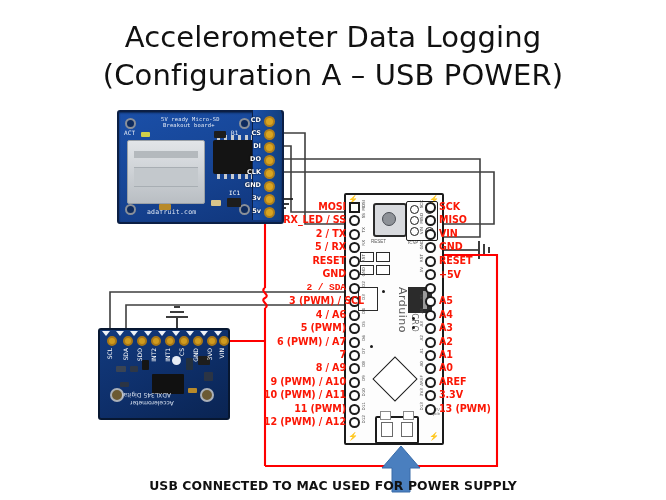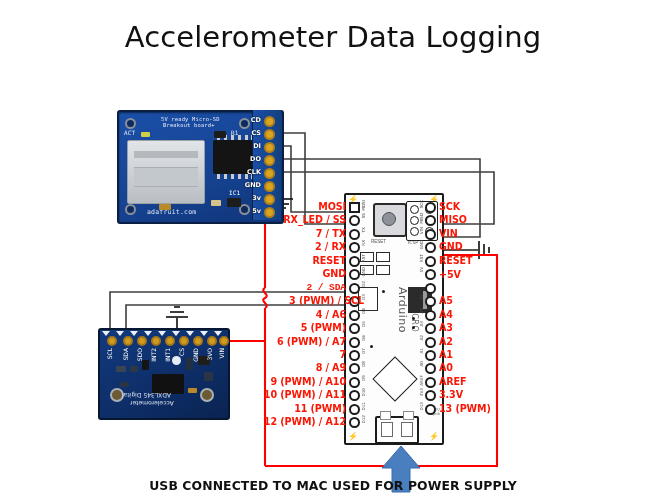--- a/index.html
+++ b/index.html
@@ -111,20 +111,21 @@
            font-family:"DejaVu Sans",sans-serif;font-weight:bold;font-size:12.4px;color:#111;
            letter-spacing:.1px;}
 </style>
 </head>
 <body>
 
 <div id="stage">
 
   <div class="title">
     <div>Accelerometer  Data Logging</div>
+    <div>(Configuration A – USB POWER)</div>
   </div>
 
   <svg id="wires" viewBox="0 0 666 500">
     <g fill="none" stroke="#3f3f3f" stroke-width="1.6">
 
       <path d="M268,133 L305,133 L305,151 L305,224 L350,224"></path>
 
       <path d="M268,146 L291,146 L291,212 L350,212"></path>
 
       <path d="M268,159 L480,159 L480,237 L436,237"></path>
@@ -387,22 +388,22 @@
       <div class="padlbl" style="left: 419px; top: 374.85px;">AREF</div>
       <div class="ardpin" style="left: 425px; top: 390.3px; position: absolute;"></div>
       <div class="padlbl" style="left: 419px; top: 388.3px;">3V3</div>
       <div class="ardpin" style="left: 425px; top: 403.75px; position: absolute;"></div>
       <div class="padlbl" style="left: 419px; top: 401.75px;">D13</div>
     </div>
 
   <div id="left-labels">
       <div class="rl left" style="left: 346px; top: 201px;">MOSI</div>
       <div class="rl left" style="left: 346px; top: 214.45px;">RX_LED / SS</div>
-      <div class="rl left" style="left: 346px; top: 227.9px;">7 / TX</div>
-      <div class="rl left" style="left: 346px; top: 241.35px;">2 / RX</div>
+      <div class="rl left" style="left: 346px; top: 227.9px;">2 / TX</div>
+      <div class="rl left" style="left: 346px; top: 241.35px;">5 / RX</div>
       <div class="rl left" style="left: 346px; top: 254.8px;">RESET</div>
       <div class="rl left" style="left: 346px; top: 268.25px;">GND</div>
       <div class="rl left" style="left: 346px; top: 281.7px; font-family: Liberation Mono, monospace;">2 / SDA</div>
       <div class="rl left" style="left: 364px; top: 295.15px;">3 (PWM) / SCL</div>
       <div class="rl left" style="left: 346px; top: 308.6px;">4 / A6</div>
       <div class="rl left" style="left: 346px; top: 322.05px;">5 (PWM)</div>
       <div class="rl left" style="left: 346px; top: 335.5px;">6 (PWM) / A7</div>
       <div class="rl left" style="left: 346px; top: 348.95px;">7</div>
       <div class="rl left" style="left: 346px; top: 362.4px;">8 / A9</div>
       <div class="rl left" style="left: 346px; top: 375.85px;">9 (PWM) / A10</div>

